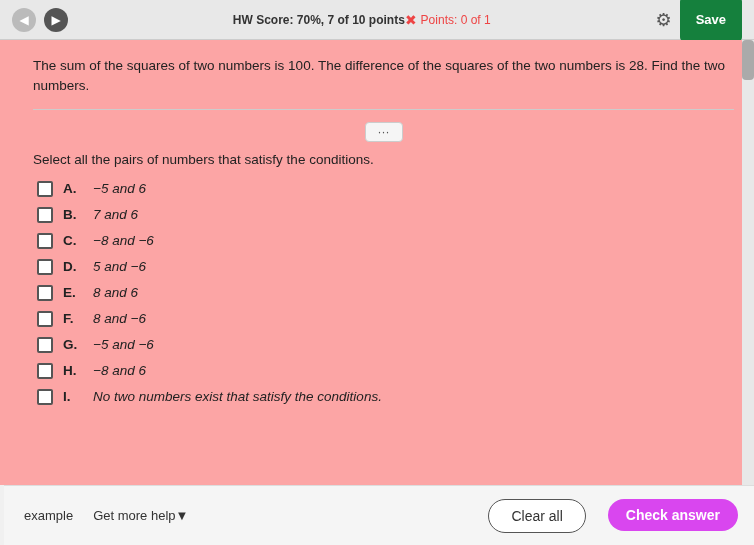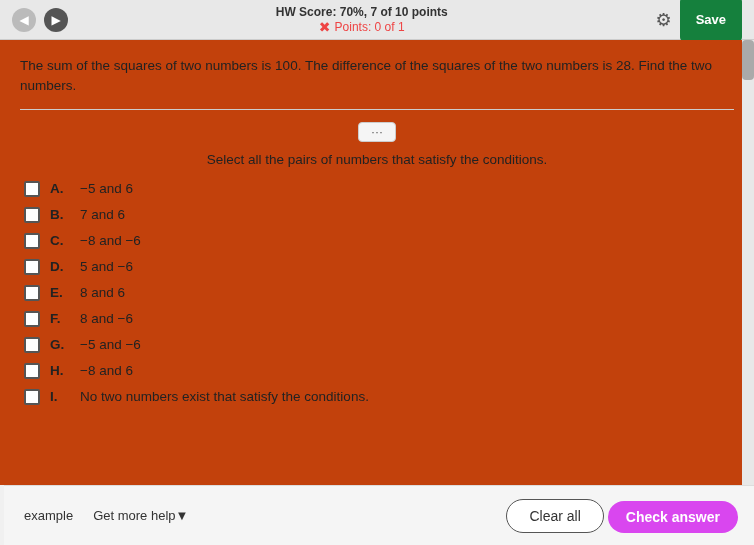--- a/index.html
+++ b/index.html
@@ -59,21 +59,21 @@
       cursor: pointer;
       display: flex;
       align-items: center;
       justify-content: center;
       font-size: 12px;
       color: #fff;
     }
 
     .top-bar-center {
       display: flex;
-      flex-direction: column;
+      flex-direction: row;
       align-items: center;
       font-size: 12px;
       color: #333;
     }
 
     .score-line {
       font-weight: bold;
       color: #333;
       font-size: 12px;
     }
@@ -108,22 +108,22 @@
       color: #fff;
       border: none;
       border-radius: 4px;
       padding: 14px 16px;
       font-size: 13px;
       font-weight: bold;
       cursor: pointer;
     }
 
     .main-content {
-      background: #c2410c;
-      padding: 16px 20px 0 20px;
+      background: #fca5a5;
+      padding: 16px 20px 0 33px;
       height: calc(545px - 40px - 60px);
       overflow-y: auto;
       position: relative;
     }
 
     .problem-text {
       font-size: 13.5px;
       color: #222;
       line-height: 1.5;
       border-bottom: 1px solid #ccc;
@@ -144,21 +144,20 @@
       padding: 2px 12px;
       font-size: 12px;
       cursor: pointer;
       color: #555;
     }
 
     .instruction {
       font-size: 13.5px;
       color: #222;
       margin-bottom: 14px;
-      text-align: center;
     }
 
     .options-list {
       list-style: none;
       display: flex;
       flex-direction: column;
       gap: 10px;
       padding-left: 4px;
     }
 
@@ -180,20 +179,21 @@
       background: #fff;
     }
 
     .option-label {
       font-weight: bold;
       min-width: 20px;
     }
 
     .option-text {
       font-size: 13.5px;
+      font-style: italic;
     }
 
     .scrollbar-track {
       position: absolute;
       right: 0;
       top: 40px;
       width: 12px;
       height: calc(545px - 40px - 60px);
       background: #e8e8e8;
     }
@@ -238,22 +238,22 @@
     .help-link {
       color: #333;
       font-size: 13px;
       cursor: pointer;
       display: flex;
       align-items: center;
     }
 
     .bottom-right {
       display: flex;
-      align-items: flex-end;
-      gap: 4px;
+      align-items: flex-start;
+      gap: 22px;
     }
 
     .clear-all-btn {
       background: #fff;
       border: 1.5px solid #555;
       border-radius: 20px;
       padding: 8px 22px;
       font-size: 14px;
       cursor: pointer;
       color: #333;

